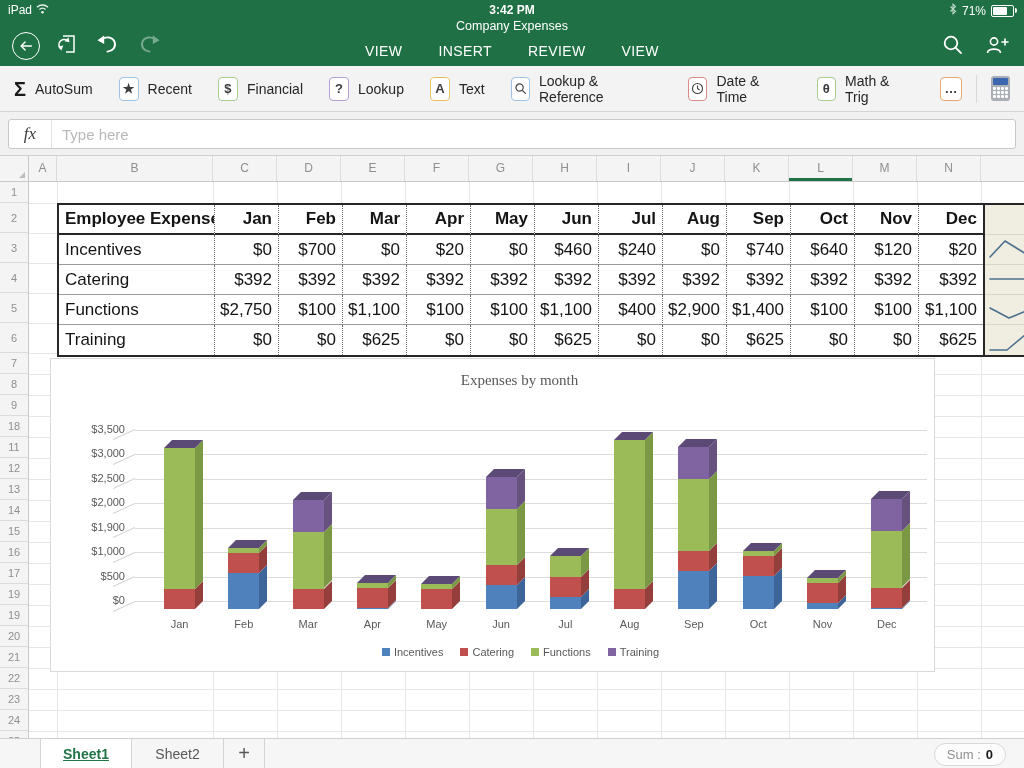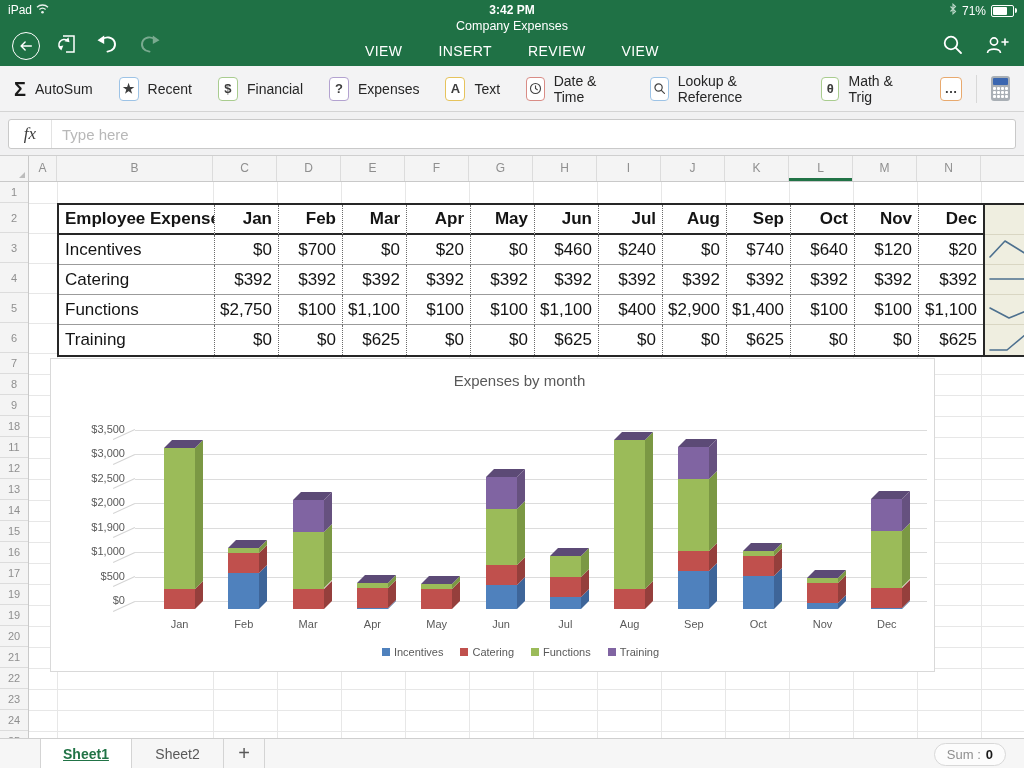--- a/index.html
+++ b/index.html
@@ -76,21 +76,21 @@
   .collast{border-right:none;}
   .rlast{border-bottom:none;}
 
   
   .spark-col{position:absolute;left:954px;top:21px;width:64px;border:2px solid #262626;background:#efeee0;box-sizing:content-box;}
   .s-cell{height:30px;box-sizing:border-box;border-bottom:1px solid #d9d6c3;display:flex;align-items:center;padding-left:2px;}
   .s-cell:last-child{border-bottom:none;}
 
   
   .chart{position:absolute;left:21px;top:176px;width:885px;height:314px;background:#fff;border:1px solid #d9d9d9;box-sizing:border-box;}
-  .chart-title{position:absolute;top:13px;left:0;right:0;text-align:center;padding-left:54px;font-size:15px;color:#595959;}
+  .chart-title{position:absolute;top:13px;left:0;right:0;text-align:center;padding-left:54px;font-size:15px;color:#595959;font-family:Liberation Serif, serif;}
   .plot{position:absolute;inset:0;}
   .cgl{position:absolute;height:1px;background:#dcdcdc;left:84px;width:792px;}
   .cgl-stub{position:absolute;width:24px;height:1px;background:#d4d4d4;transform:rotate(-25deg);}
   .tick-label{position:absolute;width:48px;text-align:right;font-size:11px;color:#595959;}
   .seg{position:absolute;}
   .side{transform:skewY(-45deg);transform-origin:0 0;}
   .cap{transform:skewX(-45deg);transform-origin:0 100%;}
   .cat-label{position:absolute;width:44px;text-align:center;font-size:11px;color:#595959;}
   .legend{position:absolute;top:287px;left:0;right:0;display:flex;justify-content:center;gap:17px;padding-left:56px;}
   .leg-item{display:flex;align-items:center;gap:4px;font-size:11px;color:#595959;}
@@ -201,43 +201,43 @@
         <div class="ribbon-item">
           <span class="icon-box" style="border-color: rgb(157, 195, 230);">★</span>
           <span>Recent</span>
         </div>
         <div class="ribbon-item">
           <span class="icon-box" style="border-color: rgb(169, 204, 143);">$</span>
           <span>Financial</span>
         </div>
         <div class="ribbon-item">
           <span class="icon-box" style="border-color: rgb(179, 162, 208);">?</span>
-          <span>Expenses</span>
+          <span>Lookup</span>
         </div>
         <div class="ribbon-item">
           <span class="icon-box" style="border-color: rgb(230, 195, 92);">A</span>
           <span>Text</span>
+        </div>
+        <div class="ribbon-item">
+          <span class="icon-box" style="border-color: rgb(157, 195, 230);">
+            <svg width="13" height="13" viewBox="0 0 14 14">
+              <circle cx="6" cy="6" r="3.9" fill="none" stroke="#444" stroke-width="1.3"></circle>
+              <line x1="9" y1="9" x2="12.3" y2="12.3" stroke="#444" stroke-width="1.3" stroke-linecap="round"></line>
+            </svg>
+          </span>
+          <span>Lookup &amp; Reference</span>
         </div>
         <div class="ribbon-item">
           <span class="icon-box" style="border-color: rgb(217, 140, 134);">
             <svg width="13" height="13" viewBox="0 0 14 14">
               <circle cx="7" cy="7" r="5.4" fill="none" stroke="#444" stroke-width="1.2"></circle>
               <path d="M7 3.8 V7 L9.3 8.6" fill="none" stroke="#444" stroke-width="1.2"></path>
             </svg>
           </span>
           <span>Date &amp; Time</span>
-        </div>
-        <div class="ribbon-item">
-          <span class="icon-box" style="border-color: rgb(157, 195, 230);">
-            <svg width="13" height="13" viewBox="0 0 14 14">
-              <circle cx="6" cy="6" r="3.9" fill="none" stroke="#444" stroke-width="1.3"></circle>
-              <line x1="9" y1="9" x2="12.3" y2="12.3" stroke="#444" stroke-width="1.3" stroke-linecap="round"></line>
-            </svg>
-          </span>
-          <span>Lookup &amp; Reference</span>
         </div>
         <div class="ribbon-item">
           <span class="icon-box" style="border-color: rgb(169, 204, 143);">θ</span>
           <span>Math &amp; Trig</span>
         </div>
       </div>
     <div class="ribbon-more">…</div>
     <div class="ribbon-divider"></div>
     <div class="calc">
       <div class="calc-screen"></div>

